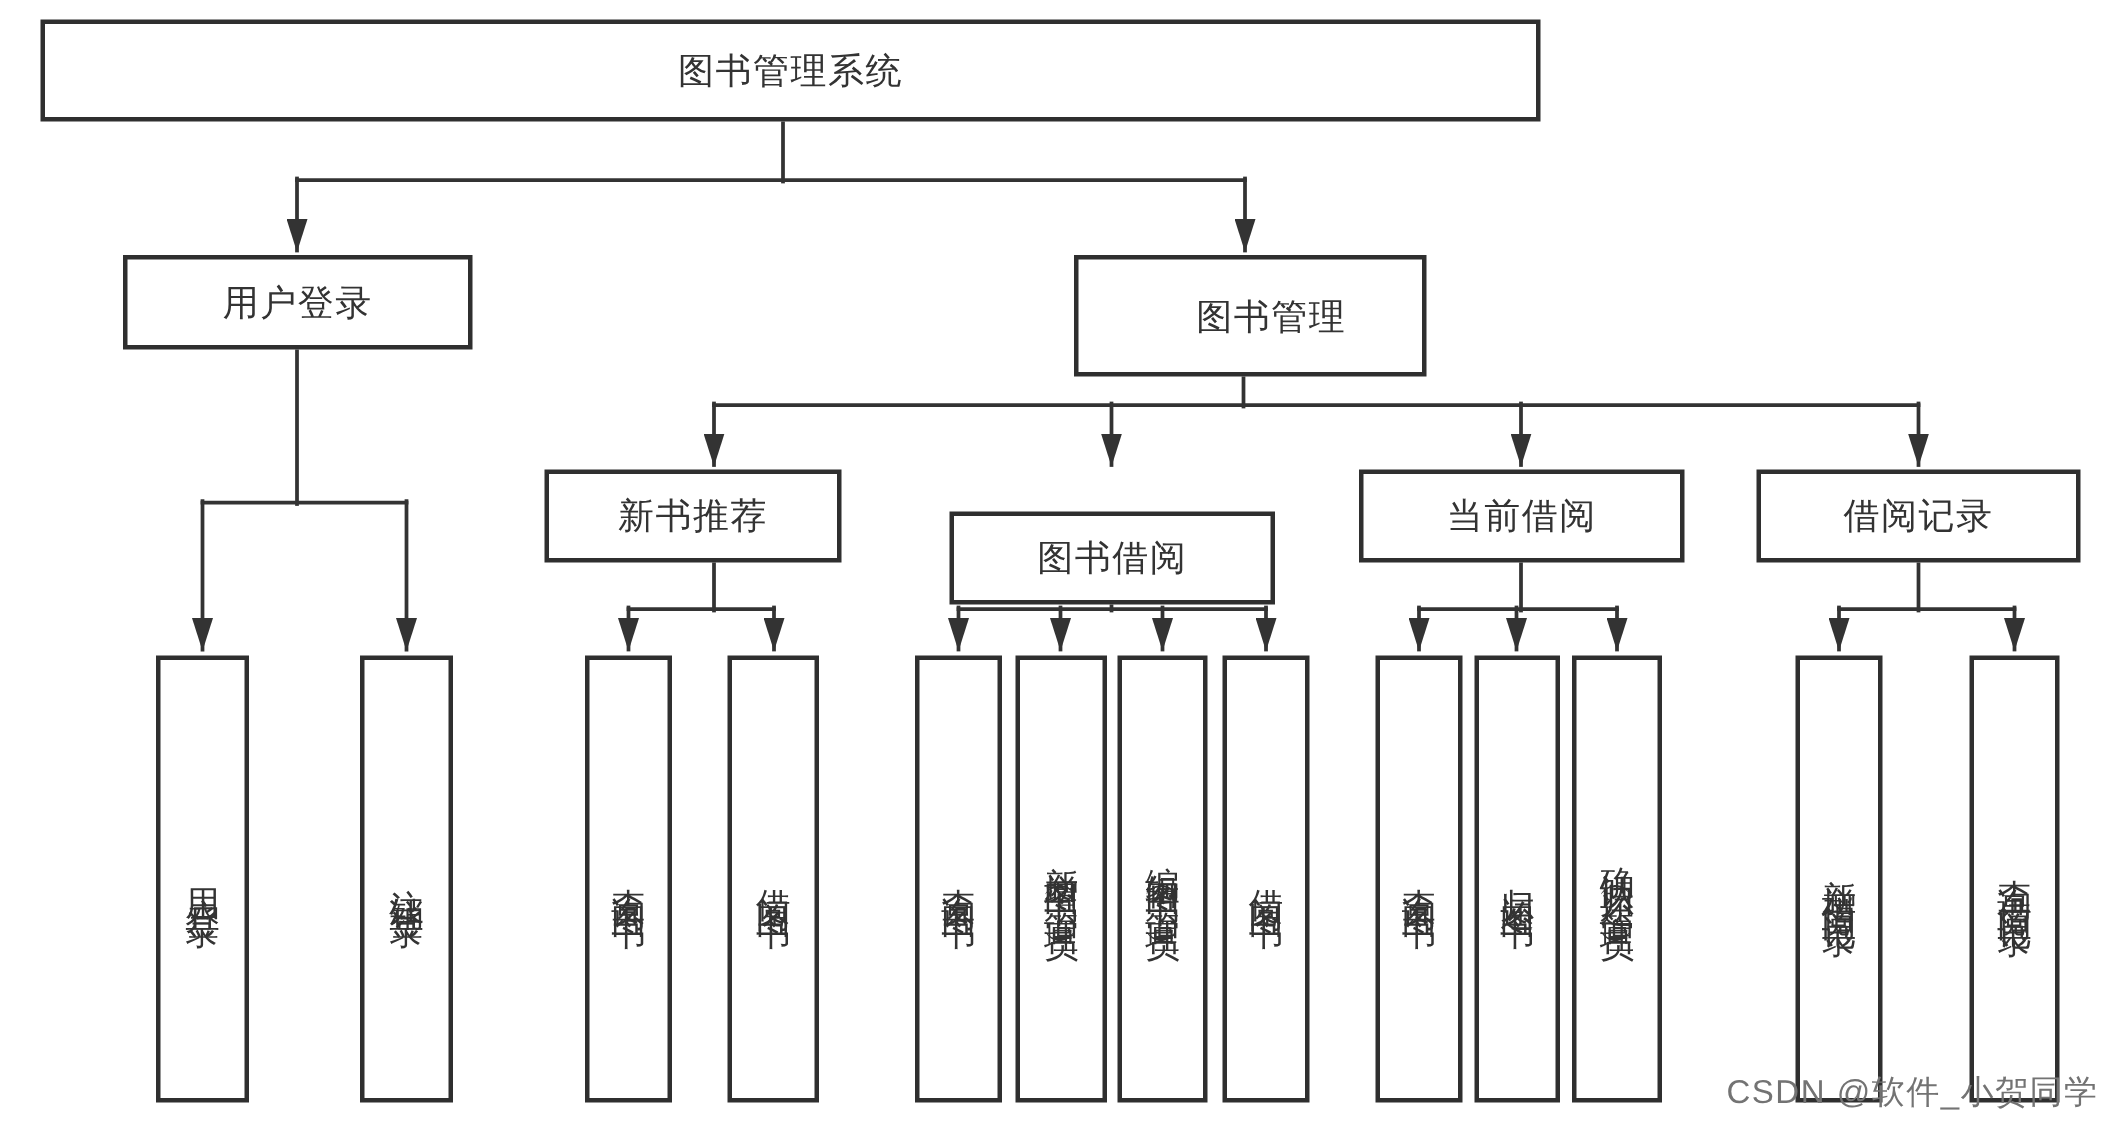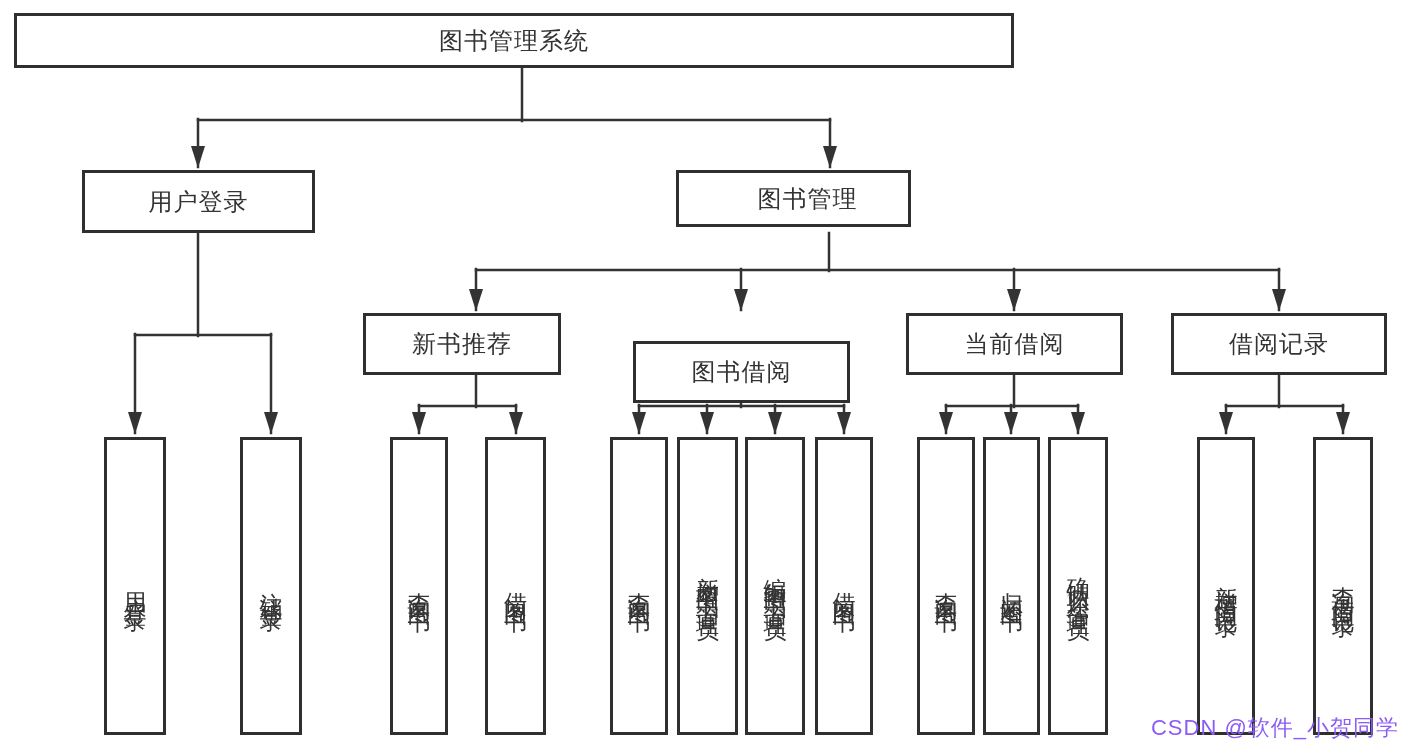--- a/index.html
+++ b/index.html
@@ -29,21 +29,21 @@
     font-size: 23px;
     writing-mode: vertical-rl;
     letter-spacing: 6px;
     line-height: 1;
   }
   .watermark {
     position: absolute;
     right: 6px;
     bottom: 4px;
     font-size: 22px;
-    color: #8b5cf6;
+    color: #737373;
     letter-spacing: 1px;
     white-space: nowrap;
   }
 </style>
 </head>
 <body>
 
 <div class="stage">
 
   <svg class="wires" viewBox="0 0 1405 747">
@@ -87,24 +87,24 @@
     <line x1="946" y1="405" x2="946" y2="433" marker-end="url(#arrowhead)"></line>
     <line x1="1011" y1="405" x2="1011" y2="433" marker-end="url(#arrowhead)"></line>
     <line x1="1078" y1="405" x2="1078" y2="433" marker-end="url(#arrowhead)"></line>
 
     <line x1="1279" y1="375" x2="1279" y2="407"></line>
     <line x1="1226" y1="406" x2="1343" y2="406"></line>
     <line x1="1226" y1="405" x2="1226" y2="433" marker-end="url(#arrowhead)"></line>
     <line x1="1343" y1="405" x2="1343" y2="433" marker-end="url(#arrowhead)"></line>
   </svg>
 
-  <div class="node hnode" style="left:14px; top:13px; width:1000px; height:55px;">图书管理系统</div>
+  <div class="node hnode" style="left:27px; top:13px; width:1000px; height:68px;">图书管理系统</div>
 
   <div class="node hnode" style="left:82px; top:170px; width:233px; height:63px;">用户登录</div>
-  <div class="node hnode" style="left:676px; top:170px; width:235px; height:57px;padding-left:28px;">图书管理</div>
+  <div class="node hnode" style="left:716px; top:170px; width:235px; height:81px;padding-left:28px;">图书管理</div>
 
   <div class="node hnode" style="left:363px; top:313px; width:198px; height:62px;">新书推荐</div>
   <div class="node hnode" style="left:633px; top:313px; width:217px; height:62px;margin-top:28px;">图书借阅</div>
   <div class="node hnode" style="left:906px; top:313px; width:217px; height:62px;">当前借阅</div>
   <div class="node hnode" style="left:1171px; top:313px; width:216px; height:62px;">借阅记录</div>
 
   <div class="node vnode" style="left:104px; top:437px; width:62px; height:298px;">用户登录</div>
   <div class="node vnode" style="left:240px; top:437px; width:62px; height:298px;">注销登录</div>
 
   <div class="node vnode" style="left:390px; top:437px; width:58px; height:298px;">查询图书</div>

